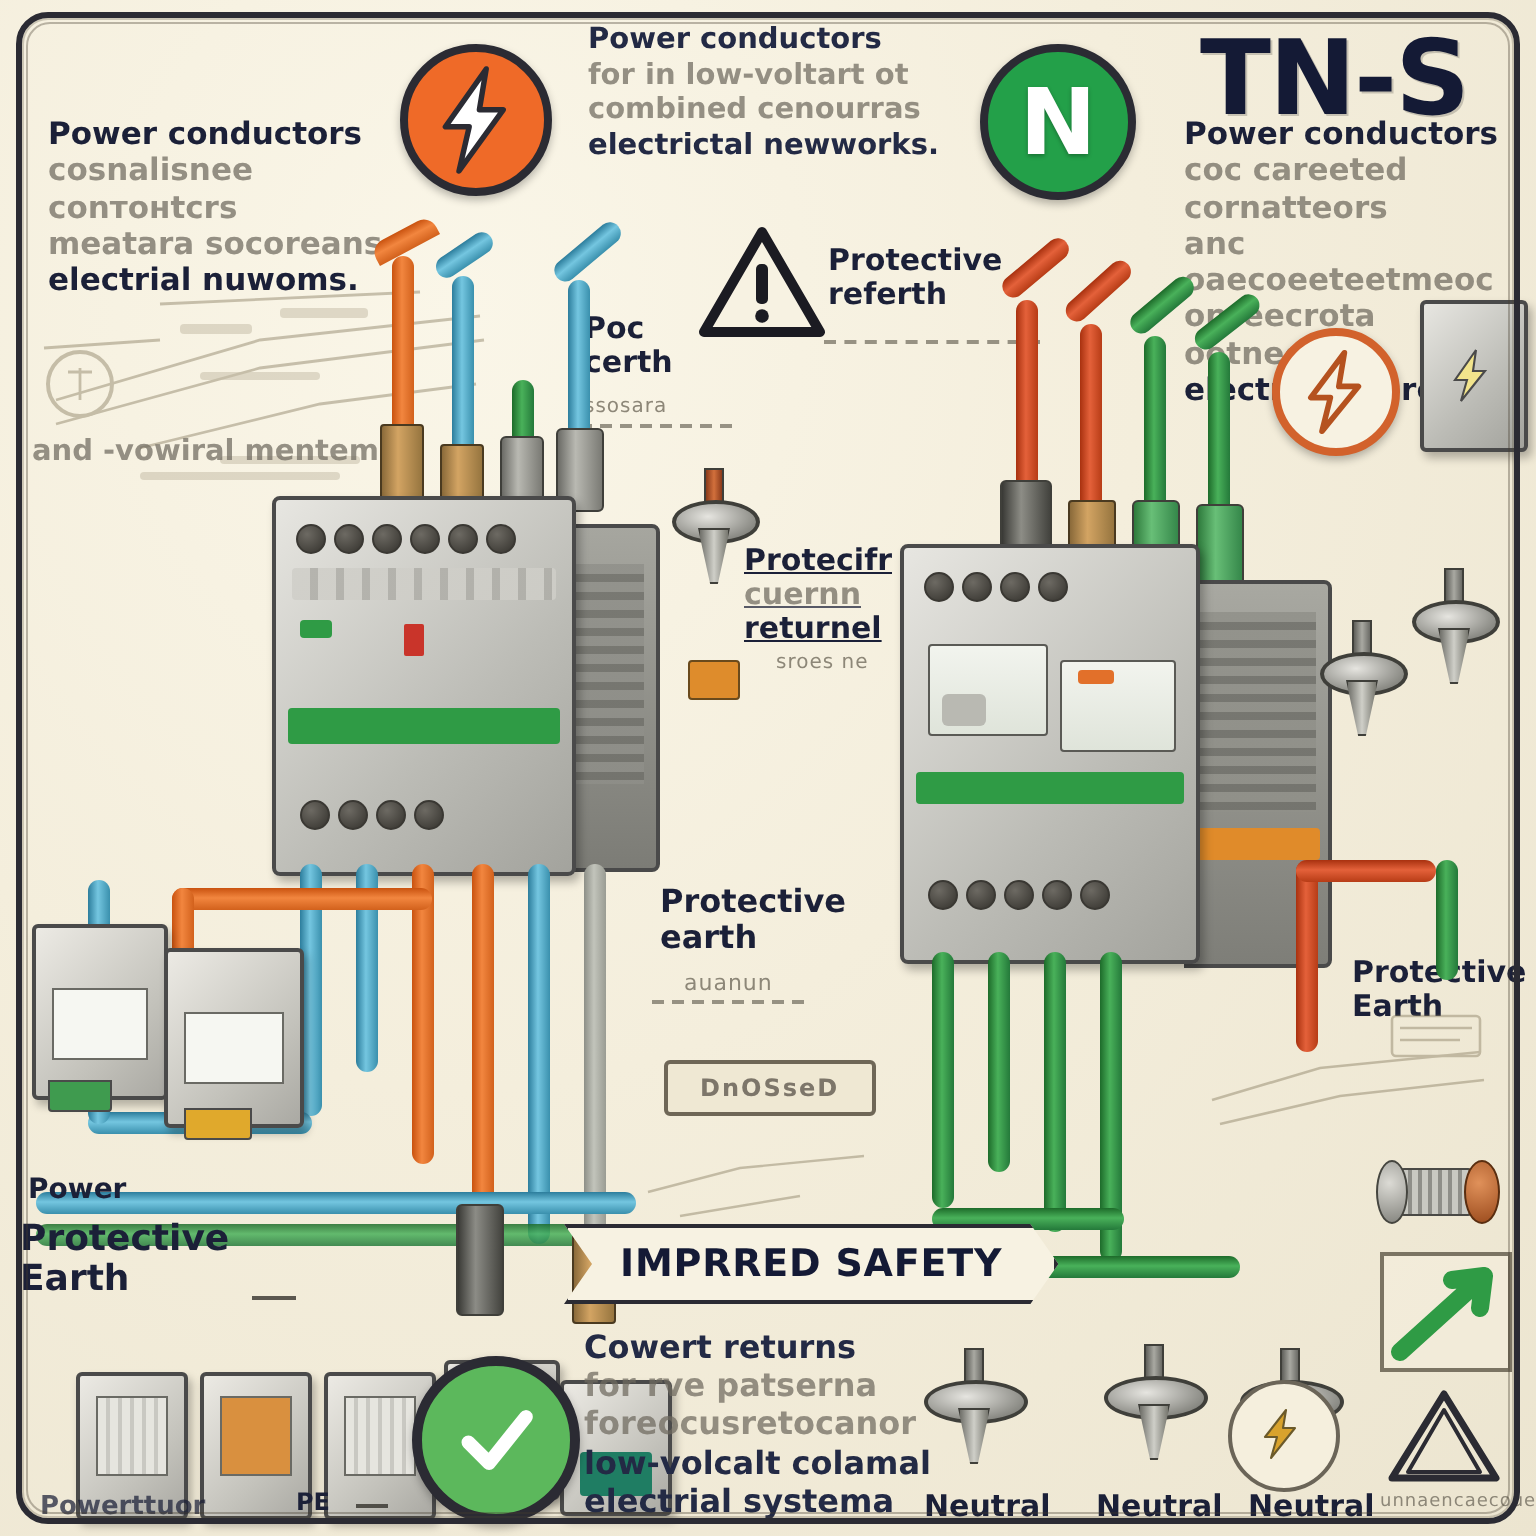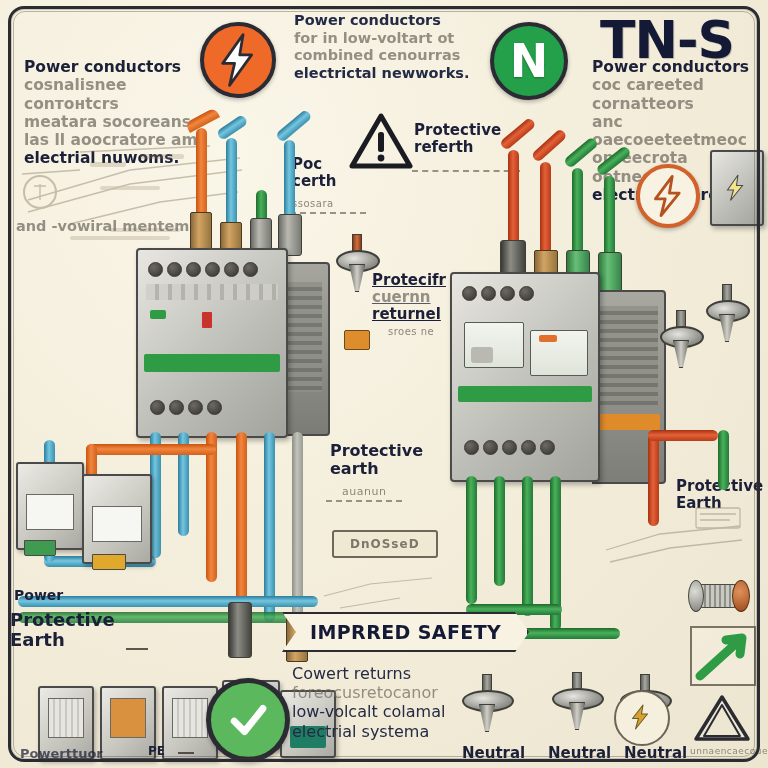--- a/index.html
+++ b/index.html
@@ -122,21 +122,20 @@
 <body>
 
 <div id="poster">
   <div id="paper-bg"></div>
 
 
   <div class="t subtitle" style="left:24px;top:58px;width:190px;">
     <div>Power conductors</div>
     <div class="faded">cosnalisnee conтонtcrs</div>
     <div class="faded">meatara socoreans</div>
-    <div class="faded">las ll aoocratore am</div>
     <div>electrial nuwoms.</div>
   </div>
 
   <svg class="sketchlines" style="left:10px;top:140px;width:240px;height:105px;" viewBox="0 0 240 105">
     <g stroke="#8a7f63" fill="none" stroke-width="1.4">
       <path d="M18,60 L120,30 L230,18"></path>
       <path d="M18,72 L120,44 L232,30"></path>
       <path d="M60,84 L150,62 L228,52"></path>
       <path d="M12,34 L70,30"></path>
       <circle cx="30" cy="52" r="16" stroke-width="2"></circle>
@@ -431,22 +430,23 @@
 
   <div style="position:absolute;left:690px;top:626px;width:62px;height:56px;
        border:2px solid #7b7463;background:rgba(245,239,221,.6);">
     <svg viewBox="0 0 62 56" style="width:62px;height:56px;">
       <path d="M8,48 L50,10 M50,10 L34,12 M50,10 L48,26" stroke="#2f9b45" stroke-width="9" fill="none" stroke-linecap="round" stroke-linejoin="round"></path>
     </svg>
   </div>
 
   <div id="improved-safety-banner" style="left:282px;top:612px;">IMPRRED SAFETY</div>
 
-  <div class="t blurb" style="left:292px;top:664px;width:210px;font-weight:normal;line-height:1.2;font-size:16px;">
+  <div class="t blurb" style="left:292px;top:664px;width:210px;font-weight:bold;line-height:1.2;font-size:16px;">
     <div>Cowert returns</div>
+    <div class="faded">for rve patserna</div>
     <div class="faded">foreocusretocanor</div>
     <div>low-volcalt colamal</div>
     <div>electrial systema</div>
   </div>
 
   <div class="spike" style="left:462px;top:690px;width:48px;height:58px;">
     <div class="pin"></div>
     <div class="cap"></div>
     <div class="body"></div>
   </div>

